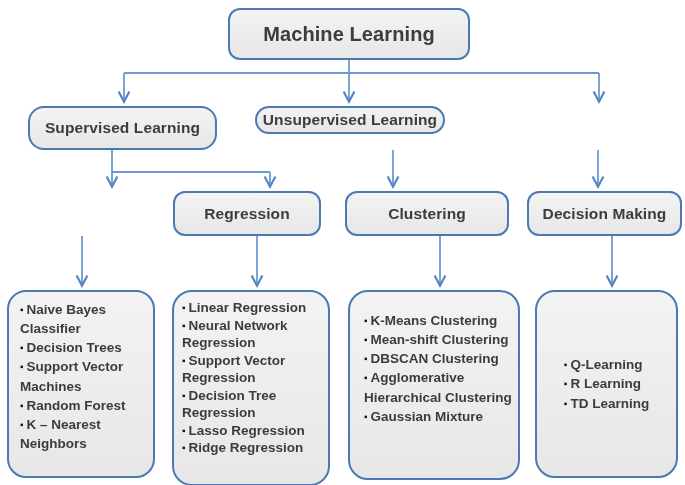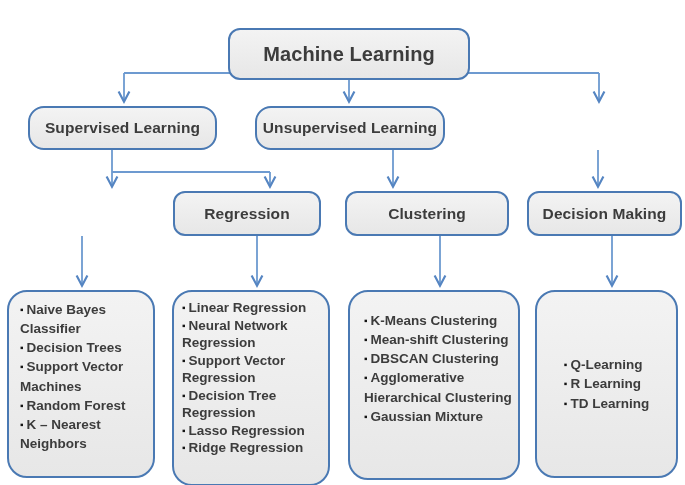--- a/index.html
+++ b/index.html
@@ -23,42 +23,42 @@
     position:absolute;
     box-sizing:border-box;
     background:linear-gradient(#f3f3f3,#e7e7e7);
     border:2.5px solid var(--box-border);
     border-radius:16px;
     display:flex;align-items:center;justify-content:center;
     text-align:center;
     font-weight:600;
     letter-spacing:.1px;
   }
-  .root-node{font-size:20px;border-radius:12px;margin-top:20px;}
+  .root-node{font-size:20px;border-radius:12px;}
   .lvl2{font-size:15.5px;}
   .lvl3{font-size:15.5px;border-radius:12px;}
   .leaf{
     position:absolute;
     box-sizing:border-box;
     background:linear-gradient(#f3f3f3,#e7e7e7);
     border:2.5px solid var(--box-border);
     border-radius:20px;
     font-size:13.5px;
     font-weight:600;
     line-height:1.42;
     display:flex;flex-direction:column;
   }
   .leaf .li{text-align:left;}
   .leaf .bullet{
     color:var(--bullet);
     font-size:10px;
     margin-right:3px;
     position:relative;top:-1px;
   }
-  #leaf-classification{padding:8px 5px 6px 11px;}
+  #leaf-classification{padding:8px 5px 6px 11px;border-radius:19px;}
   #leaf-regression{padding:7px 4px 6px 8px;line-height:1.3;}
   #leaf-clustering{padding:19px 6px 6px 14px;}
   #leaf-decision-making{padding:6px;justify-content:center;align-items:center;}
 </style>
 </head>
 <body>
 
 <div id="canvas">
 
   <svg id="wires" viewBox="0 0 685 485" xmlns="http://www.w3.org/2000/svg">
@@ -80,21 +80,21 @@
       <path d="M82,236 V285" marker-end="url(#arrow)"></path>
       <path d="M257,236 V285" marker-end="url(#arrow)"></path>
       <path d="M440,236 V285" marker-end="url(#arrow)"></path>
       <path d="M612,236 V285" marker-end="url(#arrow)"></path>
     </g>
   </svg>
 
   <div class="node root-node" style="left:228px;top:8px;width:242px;height:52px;">Machine Learning</div>
 
   <div class="node lvl2" style="left:28px;top:106px;width:189px;height:44px;">Supervised Learning</div>
-  <div class="node lvl2" style="left:255px;top:106px;width:190px;height:44px;">Unsupervised Learning</div>
+  <div class="node lvl2" style="left:255px;top:106px;width:190px;height:28px;">Unsupervised Learning</div>
 
   <div class="node lvl3" style="left:173px;top:191px;width:148px;height:45px;">Regression</div>
   <div class="node lvl3" style="left:345px;top:191px;width:164px;height:45px;">Clustering</div>
   <div class="node lvl3" style="left:527px;top:191px;width:155px;height:45px;">Decision Making</div>
 
   <div class="leaf" id="leaf-classification" style="left:7px;top:290px;width:148px;height:188px;">
     <div class="li"><span class="bullet">▪</span><span>Naive Bayes Classifier</span></div>
     <div class="li"><span class="bullet">▪</span><span>Decision Trees</span></div>
     <div class="li"><span class="bullet">▪</span><span>Support Vector Machines</span></div>
     <div class="li"><span class="bullet">▪</span><span>Random Forest</span></div>

